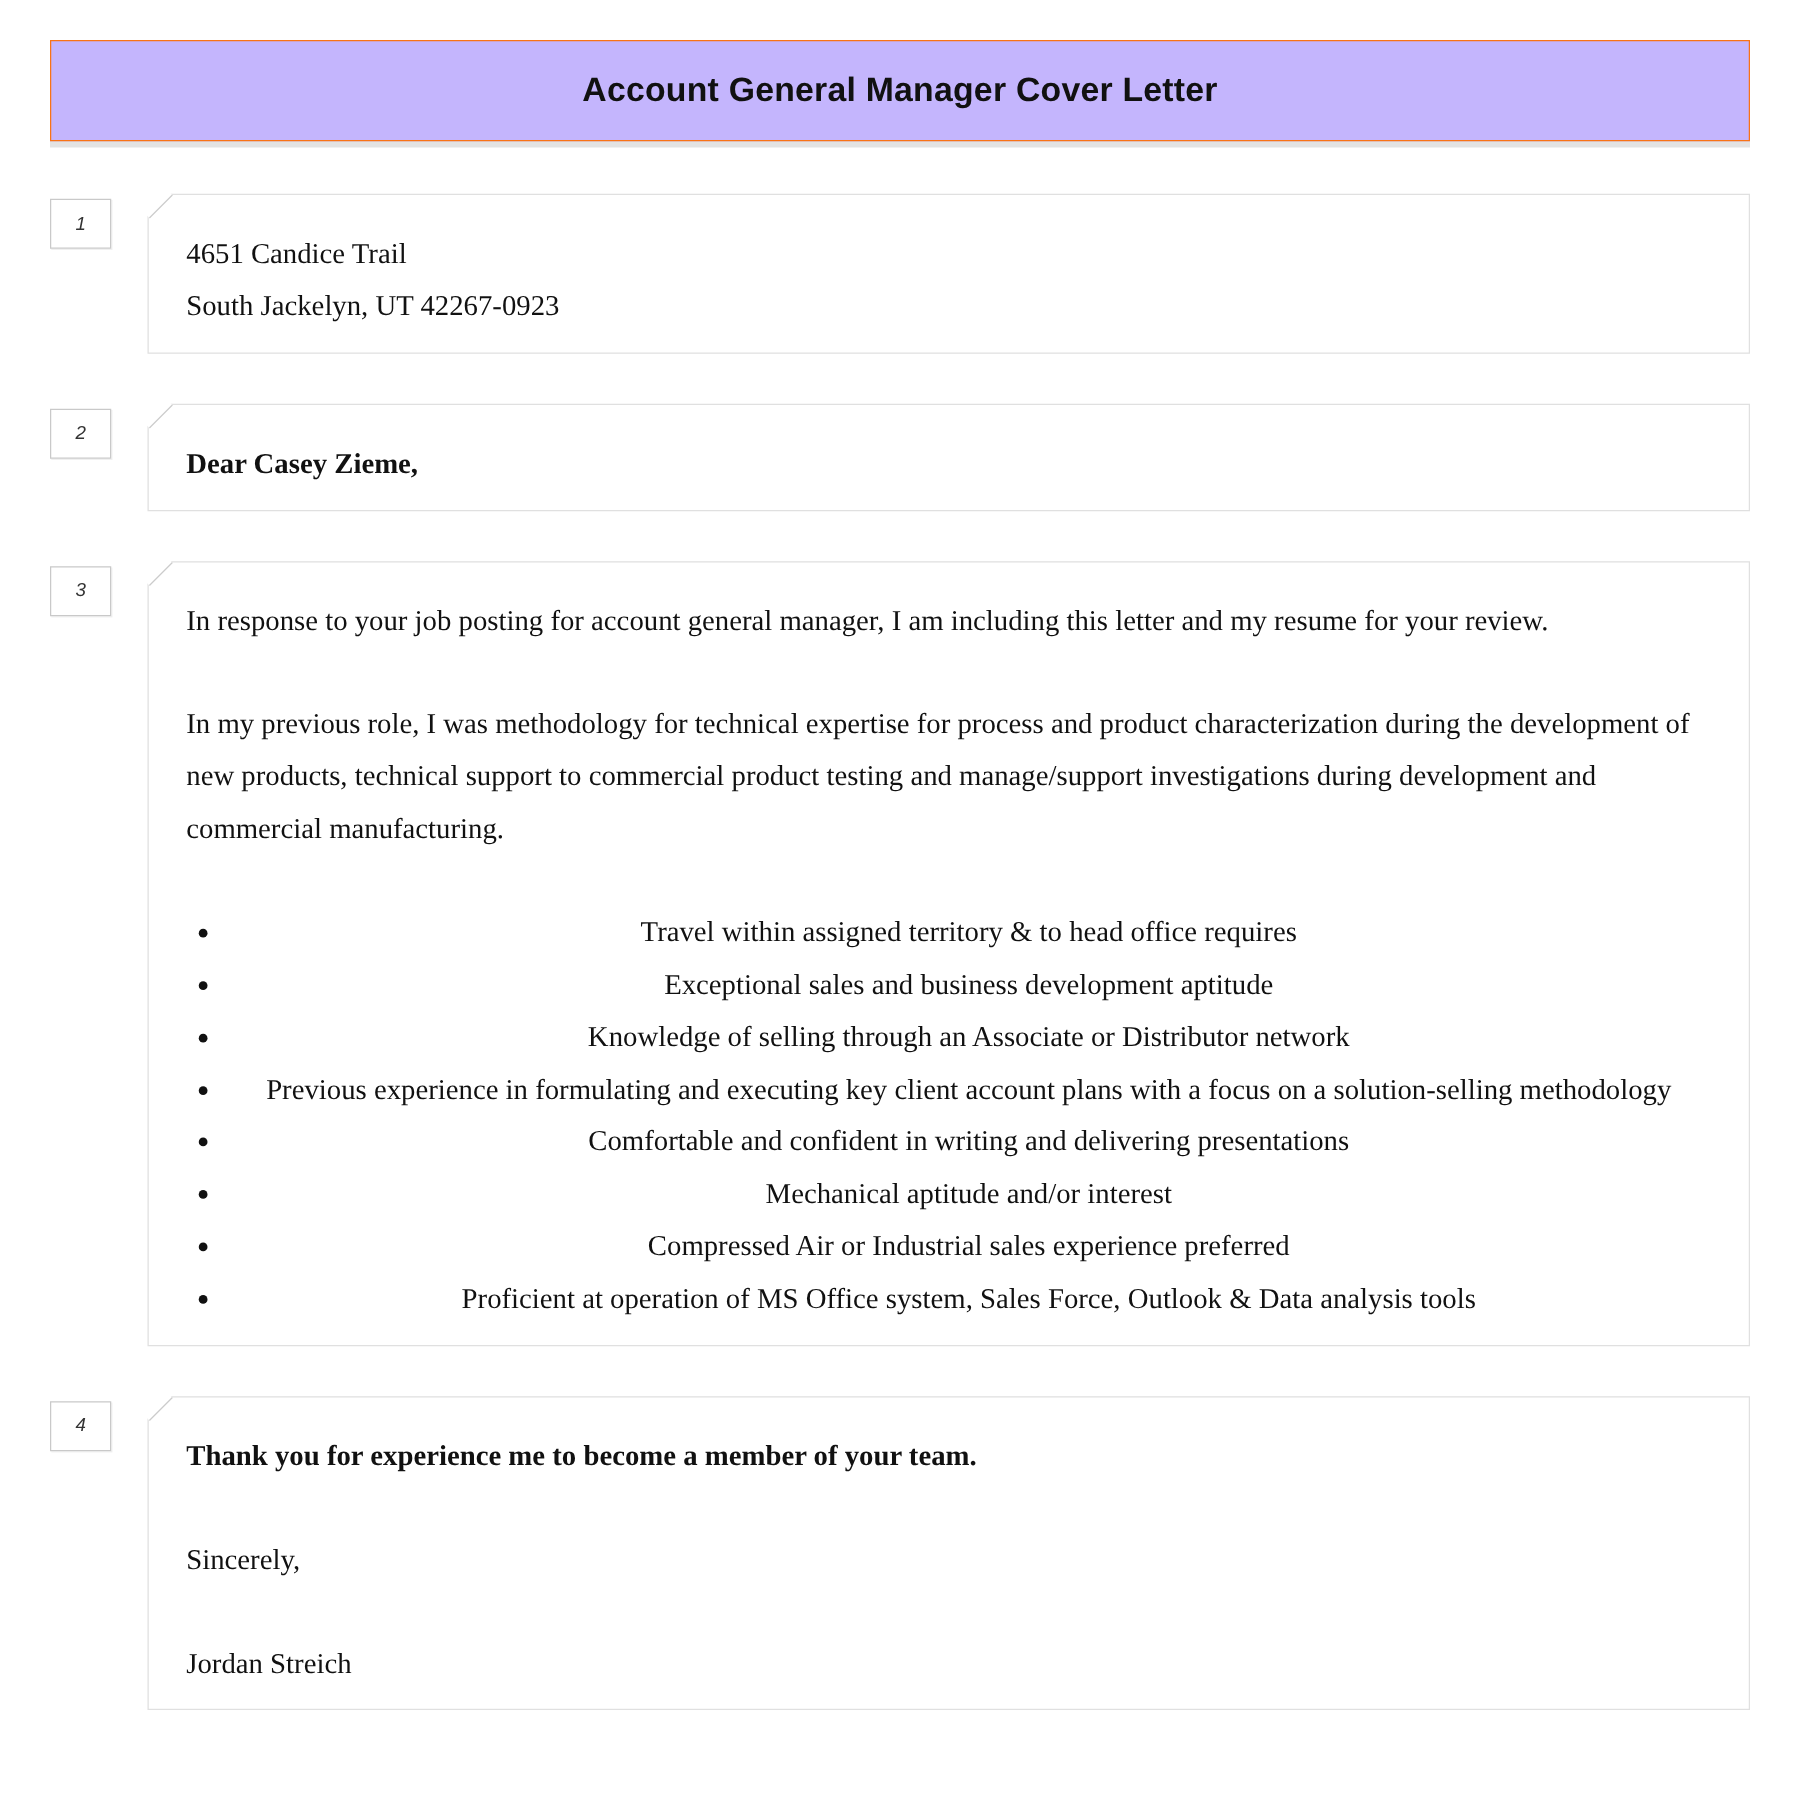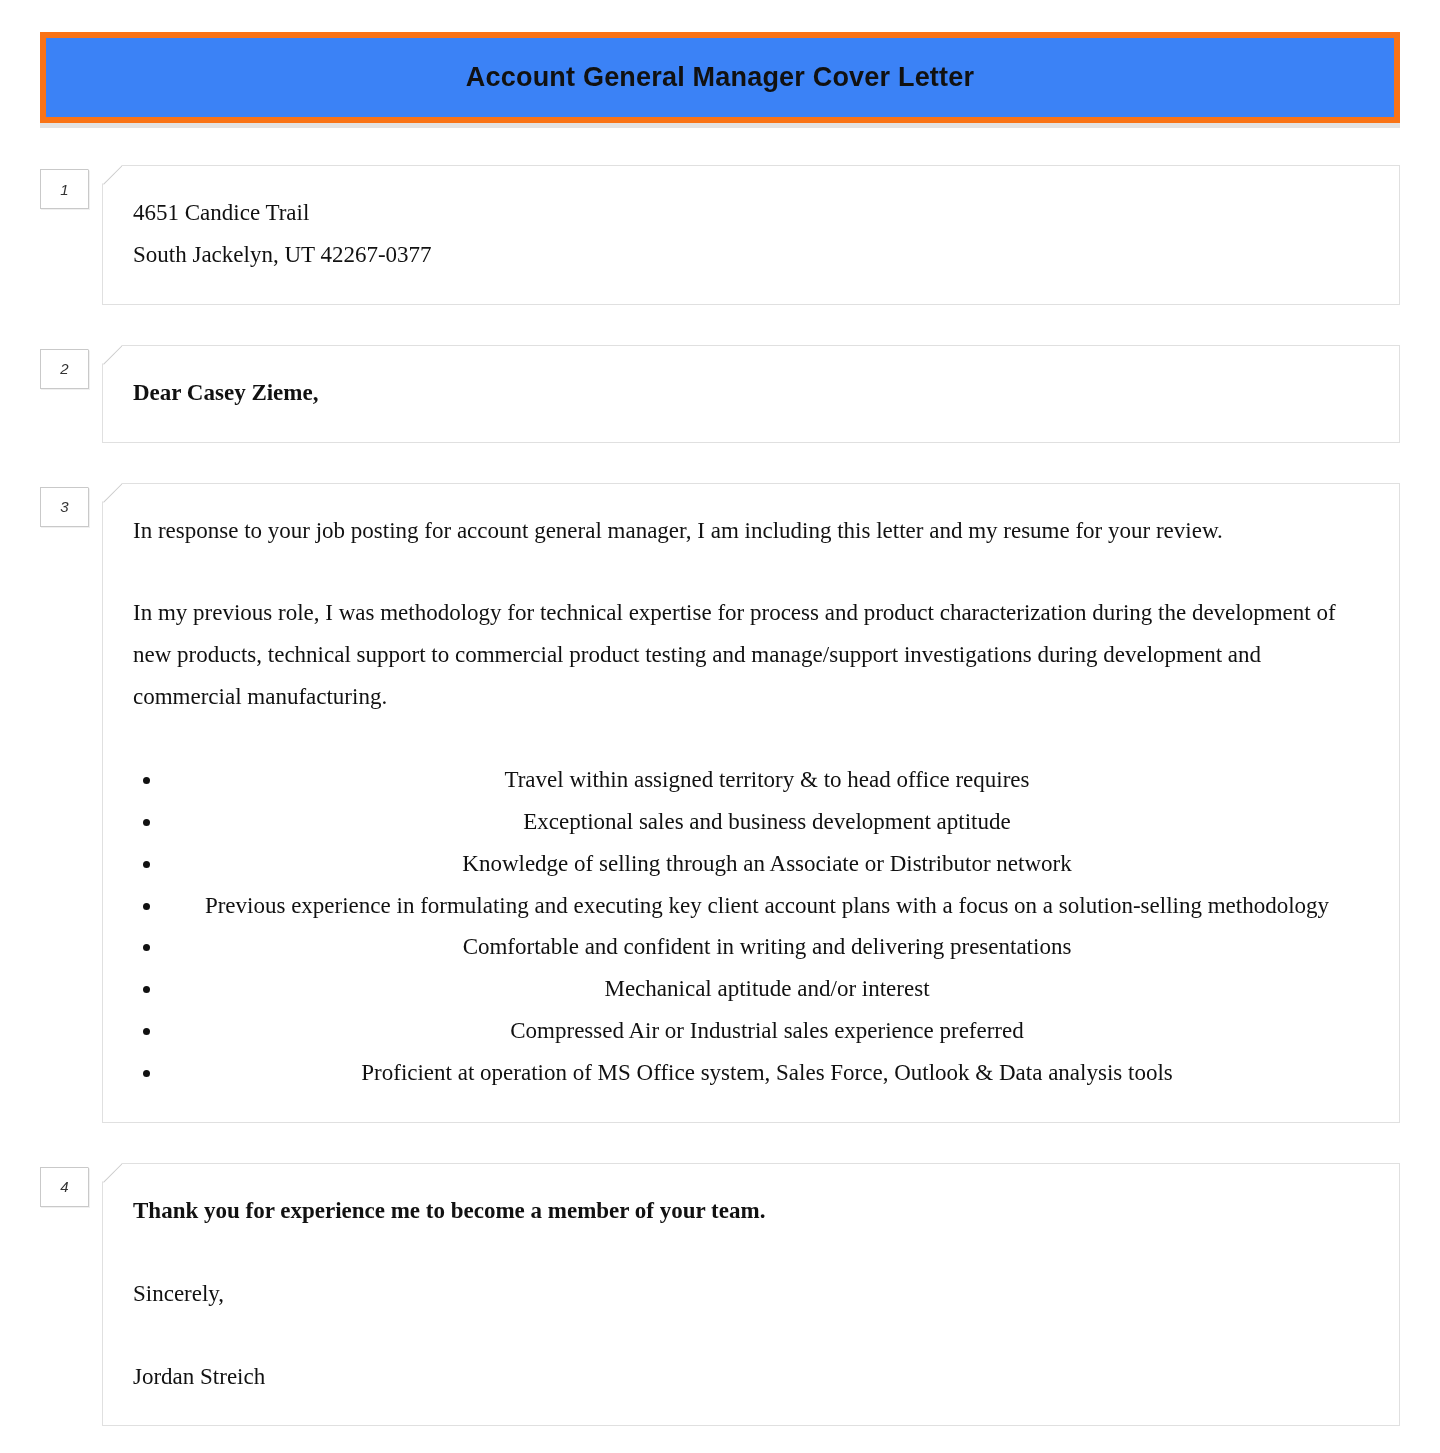--- a/index.html
+++ b/index.html
@@ -13,22 +13,22 @@
   .page {
     width: 1440px;
     min-height: 1453px;
     background: #ffffff;
     padding-top: 32px;
   }
 
   
   .header {
     margin: 0 40px 42px 40px;
-    background: #3b82f6;
-    border: 6px solid #f97316;
+    background: #c4b5fd;
+    border: 1px solid #f97316;
     box-shadow: 0 5px 0 #e3e3e3;
     padding: 24px 20px;
     text-align: center;
   }
   .header h1 {
     margin: 0;
     font-family: "Liberation Sans", sans-serif;
     font-weight: bold;
     font-size: 27px;
     letter-spacing: 0.2px;
@@ -52,25 +52,25 @@
     display: flex;
     align-items: center;
     justify-content: center;
     font-family: "Liberation Sans", sans-serif;
     font-style: italic;
     font-size: 15px;
     color: #333333;
   }
   .content-box {
     flex: 1 1 auto;
-    margin-left: 13px;
+    margin-left: 29px;
     position: relative;
     border: 1px solid #e0e0e0;
     background: #ffffff;
-    padding: 26px 34px 28px 30px;
+    padding: 26px 34px 16px 30px;
     font-size: 23px;
     line-height: 1.82;
   }
   
   .content-box::before {
     content: "";
     position: absolute;
     top: -13px;
     left: -13px;
     width: 26px;
@@ -106,21 +106,21 @@
   <div class="header">
     <h1>Account General Manager Cover Letter</h1>
   </div>
 
   <div class="section">
     <div class="num-box">
       <span>1</span>
     </div>
     <div class="content-box">
       <div class="address-line">4651 Candice Trail</div>
-      <div class="address-line">South Jackelyn, UT 42267-0377</div>
+      <div class="address-line">South Jackelyn, UT 42267-0923</div>
     </div>
   </div>
 
   <div class="section">
     <div class="num-box">
       <span>2</span>
     </div>
     <div class="content-box">
       <div class="bold-line">Dear Casey Zieme,</div>
     </div>

